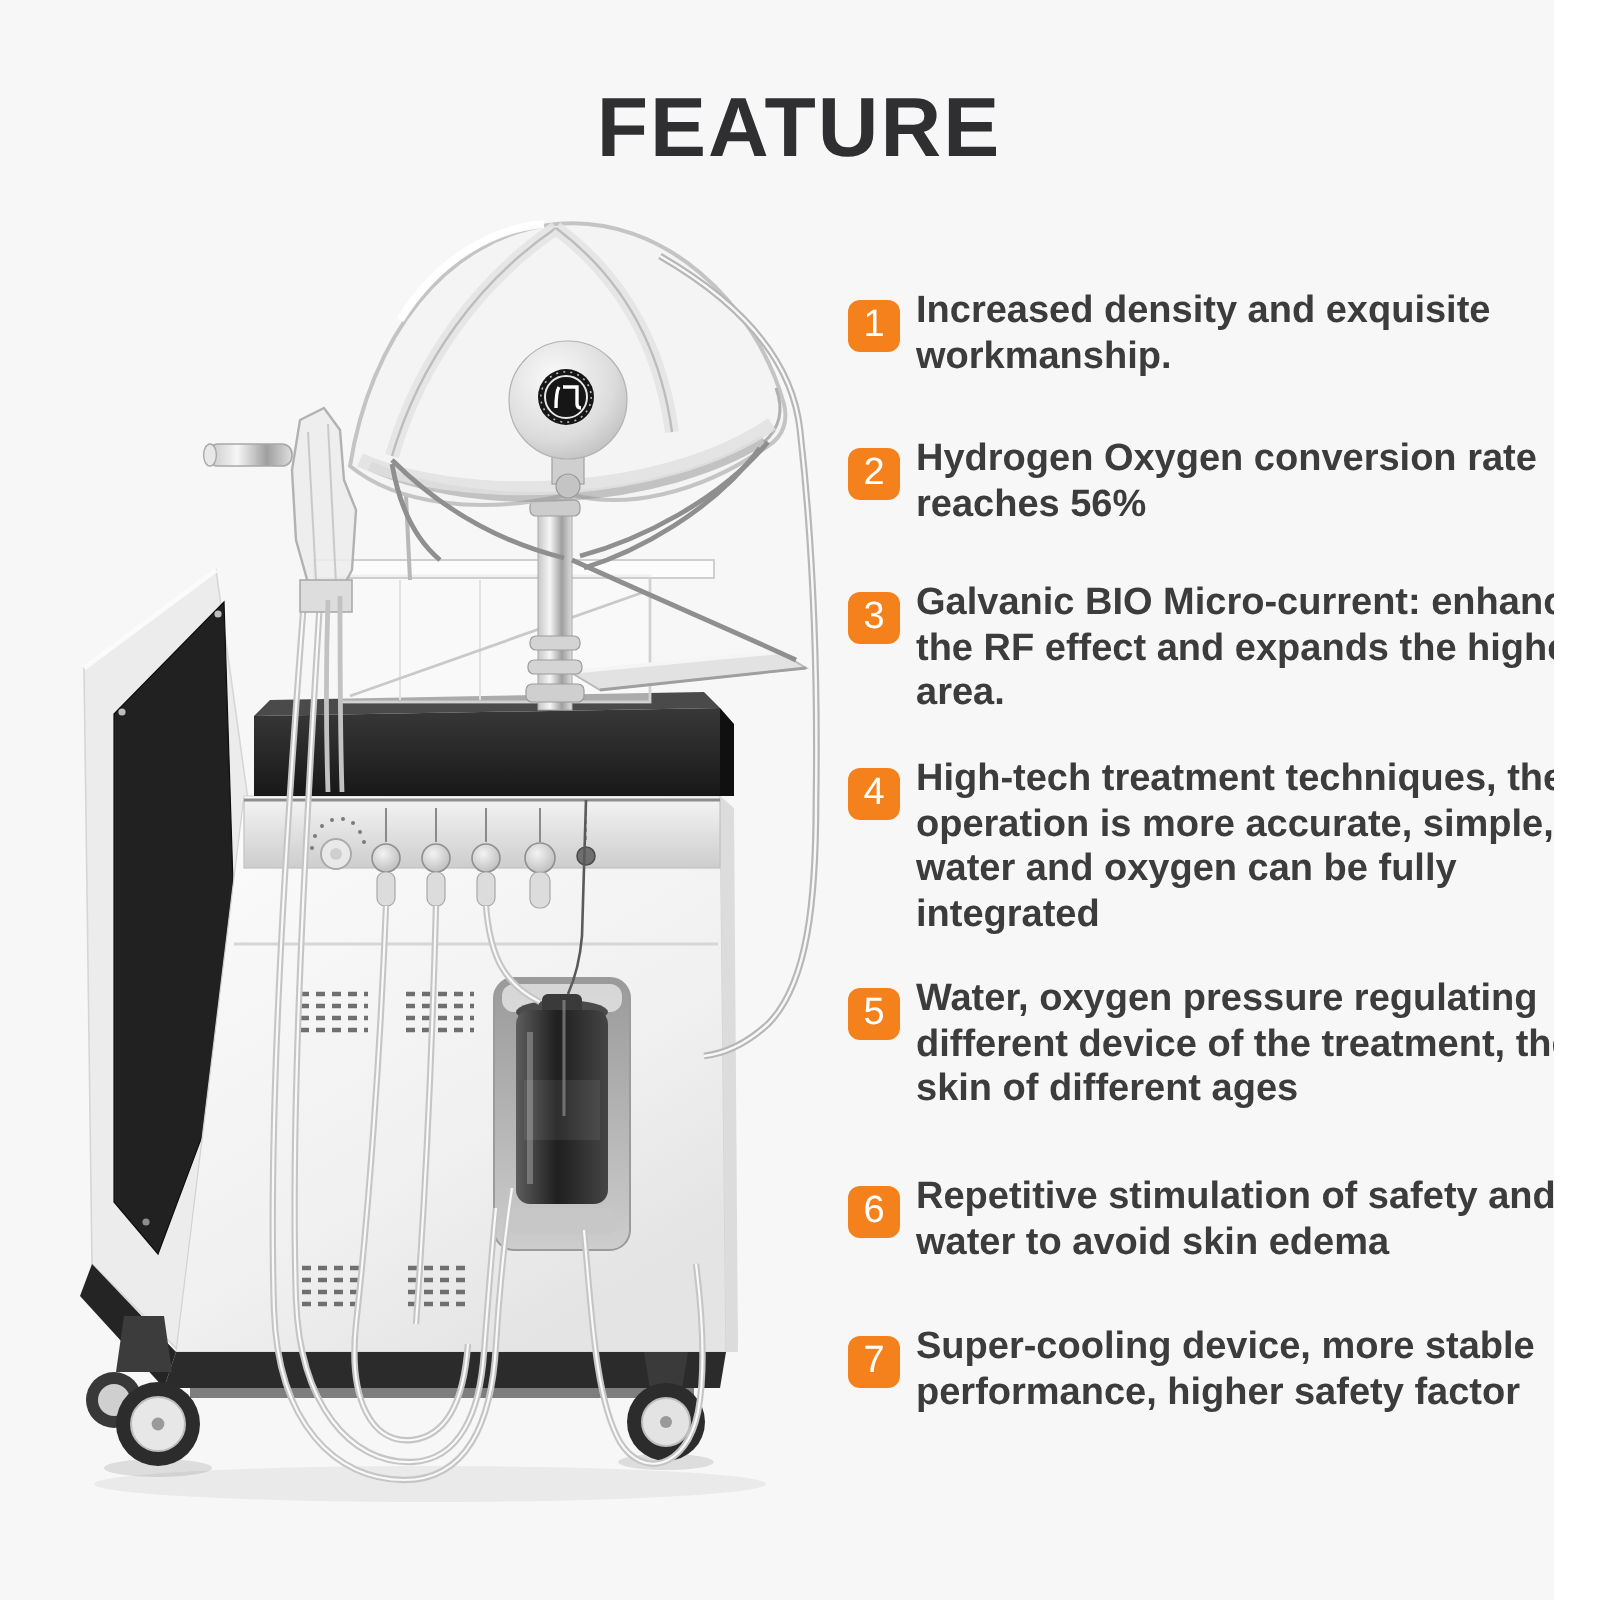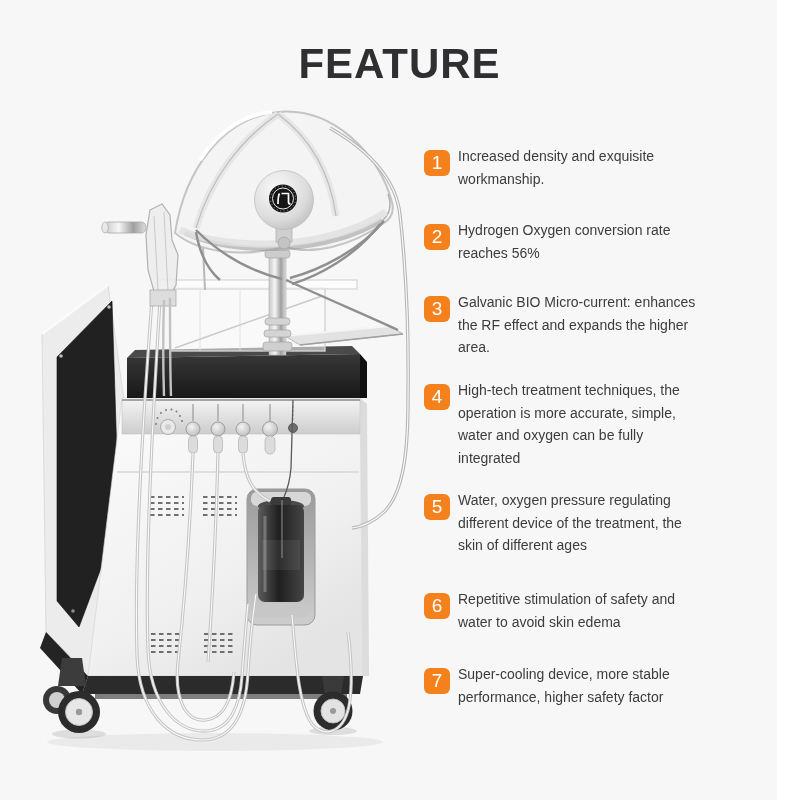--- a/index.html
+++ b/index.html
@@ -44,24 +44,25 @@
     color:#ffffff;
     font-size:19px;
     display:flex;
     align-items:center;
     justify-content:center;
   }
   .txt{
     position:absolute;
     left:34px;top:-5px;
     margin:0;
-    font-size:14px;
+    font-size:19px;
     line-height:22.5px;
     color:#3c3c3c;
     white-space:pre;
+    font-weight:bold;
   }
 </style>
 </head>
 <body>
 
 <div class="page">
 
   <h1 class="title">FEATURE</h1>
 
   <div class="machine">

